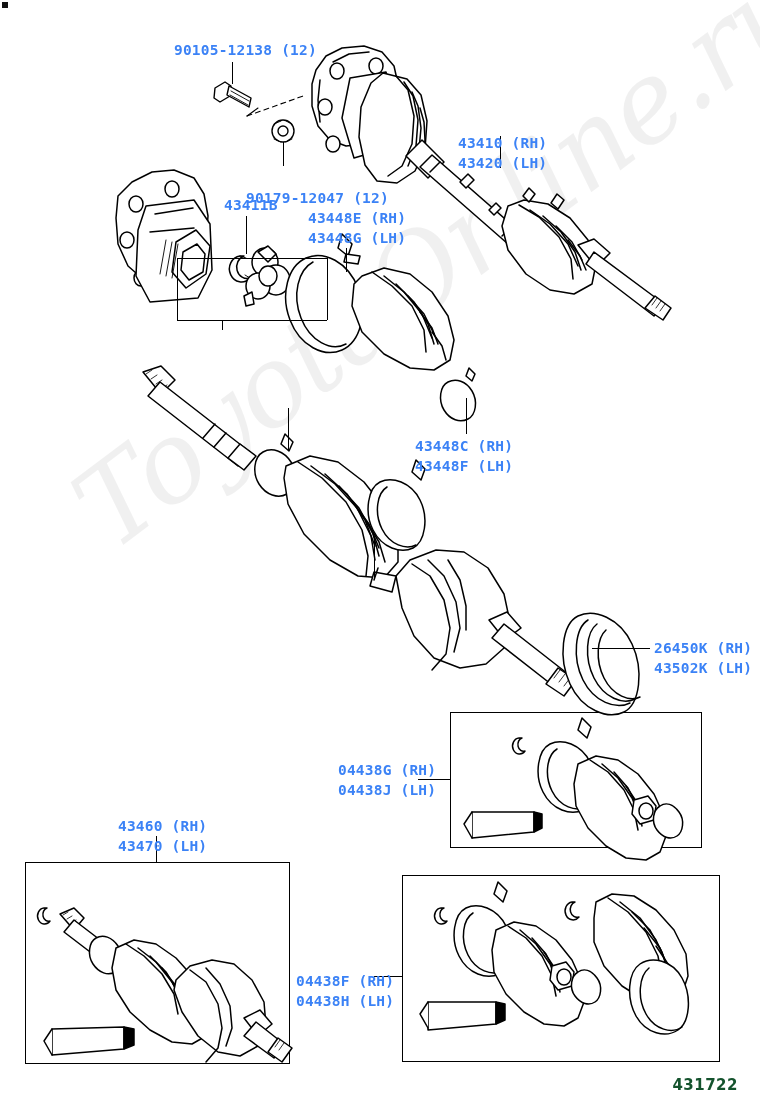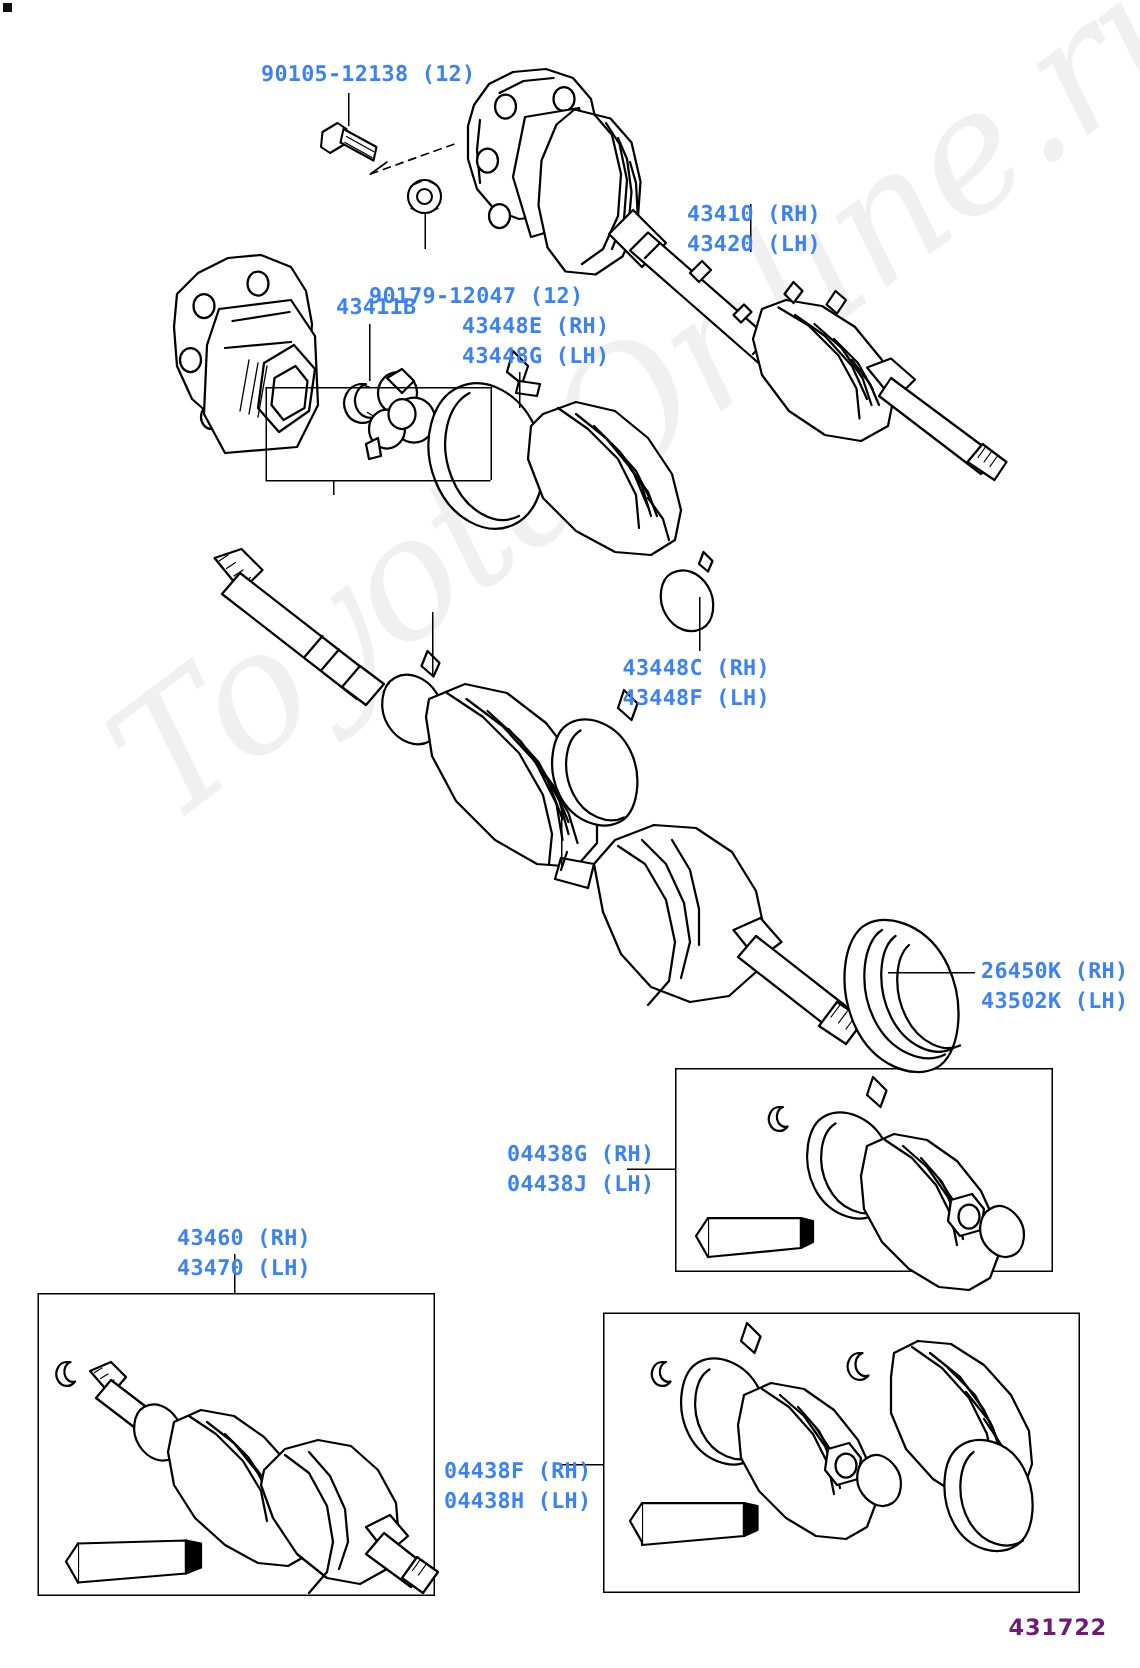--- a/index.html
+++ b/index.html
@@ -78,21 +78,21 @@
     pointer-events: none;
   }
   
   .diagram-id {
     position: absolute;
     right: 22px;
     bottom: 18px;
     font-family: "DejaVu Sans", "Liberation Sans", sans-serif;
     font-size: 15px;
     font-weight: bold;
-    color: #701a75;
+    color: #14532d;
     letter-spacing: 0.5px;
     z-index: 20;
   }
 </style>
 </head>
 <body>
 
 <div id="page">
 
   <div class="reg-mark"></div>

